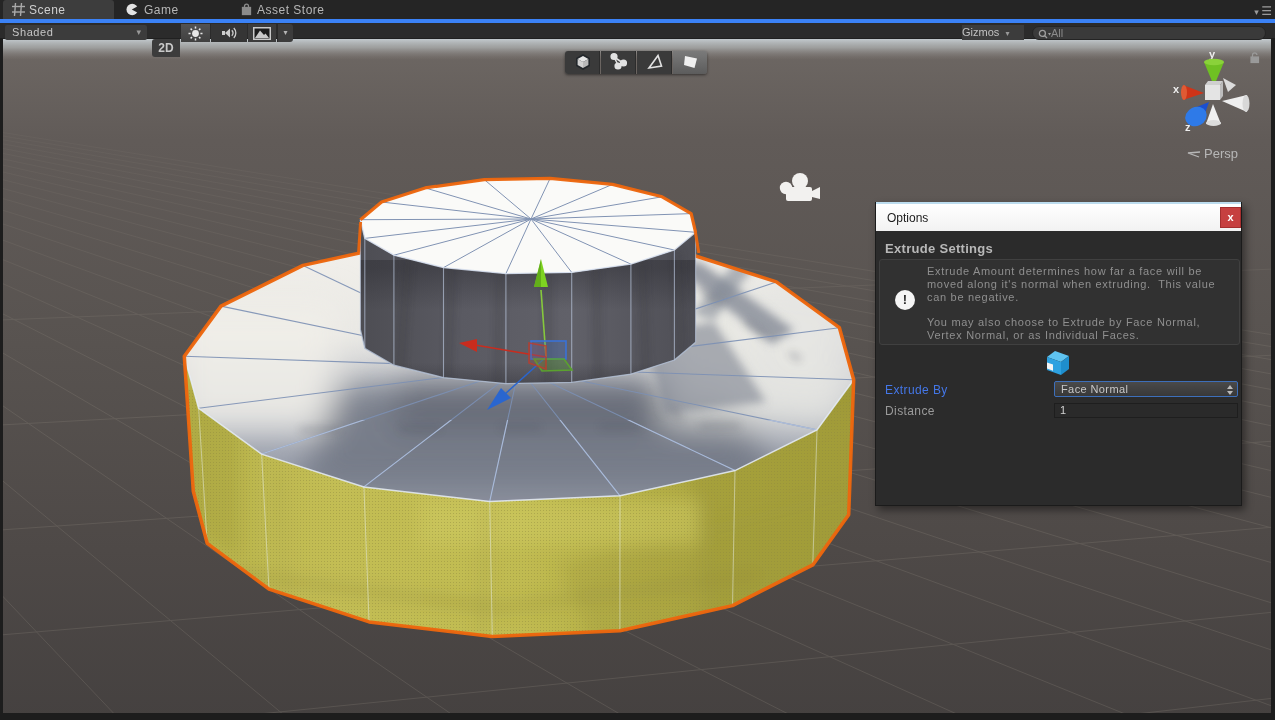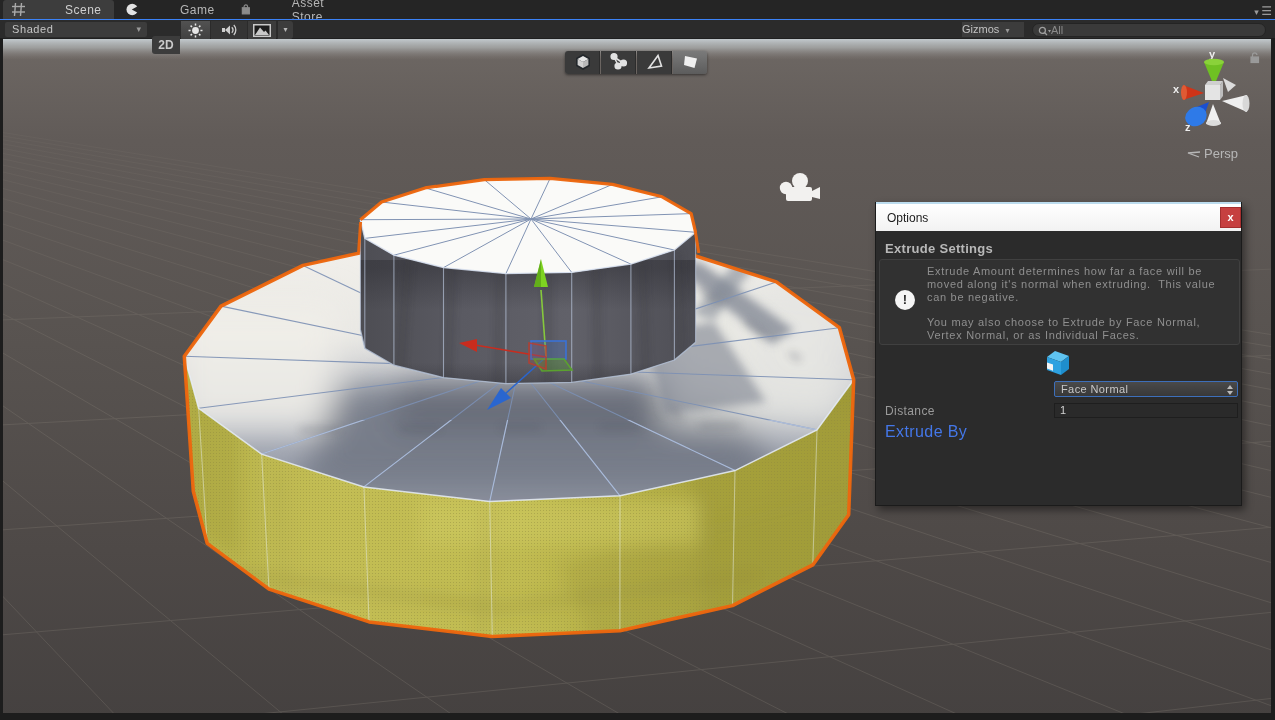--- a/index.html
+++ b/index.html
@@ -1,21 +1,21 @@
 <!DOCTYPE html>
 <html><head><meta charset="utf-8">
 <style>
 * { margin:0; padding:0; box-sizing:border-box; }
 html,body { width:1275px; height:720px; overflow:hidden; background:#191919;
   font-family:"Liberation Sans", sans-serif; }
 #root { position:relative; width:1275px; height:720px; }
 .tabbar { position:absolute; left:0; top:0; width:1275px; height:19px; background:#252525; }
-.tab { position:absolute; top:0; height:19px; display:flex; align-items:center; color:#b6b6b6; font-size:12px; letter-spacing:0.5px;gap:36px; }
+.tab { position:absolute; top:0; height:19px; display:flex; align-items:center; color:#b6b6b6; font-size:12px; letter-spacing:0.5px; }
 .tab.active { background:#3d3d3d; border-radius:3px 3px 0 0; color:#cfcfcf; }
-.toolbar { position:absolute; left:0; top:19px; width:1275px; height:19px; background:#2b2b2b; border-top:1px solid #3b82f6; }
+.toolbar { position:absolute; left:0; top:19px; width:1275px; height:19px; background:#2b2b2b; border-top:4px solid #3b82f6; }
 .scene { position:absolute; left:0; top:38px; width:1275px; height:682px; }
 .shadedbtn { position:absolute; left:5px; top:2px; width:142px; height:15px; background:#3c3c3c; border-radius:2px;
   color:#c6c6c6; font-size:11px; line-height:15px; padding-left:7px; letter-spacing:0.6px; }
 .shadedbtn .arr { position:absolute; right:6px; top:0px; color:#999; font-size:9px; letter-spacing:0; }
 .tbbtn { position:absolute; top:2px; height:15px; background:#3c3c3c; border-radius:2px; color:#c6c6c6;
   font-size:11px; text-align:center; line-height:15px; }
 .gizmos { position:absolute; top:2px; left:962px; width:62px; height:15px; background:#3c3c3c; border-radius:0;
   color:#c2c2c2; font-size:11px; line-height:15px; }
 .search { position:absolute; top:3px; left:1032px; width:234px; height:14px; background:#3a3a3a; border-radius:7px;
   border:1px solid #242424; color:#8a8a8a; font-size:11px; line-height:12px; padding-left:18px; }
@@ -29,21 +29,21 @@
   border-top:2px solid #bcdcee; }
 .opt-title span { position:absolute; left:11px; top:7px; font-size:12px; color:#1c1c1c; }
 .opt-x { position:absolute; right:0px; top:3px; width:21px; height:21px; background:#c64040; border:1px solid #a52f2f;
   color:#fff; font-size:11px; font-weight:bold; text-align:center; line-height:19px; }
 .opt-h { position:absolute; left:9px; top:39px; font-size:13px; font-weight:bold; color:#b8b8b8; letter-spacing:0.3px; }
 .infobox { position:absolute; left:3px; top:57px; width:361px; height:86px; background:#313131;
   border:1px solid #404040; border-radius:3px; }
 .infotxt { position:absolute; left:47px; top:5px; width:310px; font-size:11px; line-height:12.8px; color:#8f8f8f; letter-spacing:0.7px; }
 .infoico { position:absolute; left:15px; top:30px; width:20px; height:20px; background:#f4f4f4; border-radius:50%;
   color:#2b2b2b; font-weight:bold; text-align:center; line-height:20px; font-size:13px; }
-.lbl-blue { position:absolute; left:9px; top:181px; font-size:16px; color:#4477e8; letter-spacing:0.4px;margin-top:40px; }
+.lbl-blue { position:absolute; left:9px; top:181px; font-size:12px; color:#4477e8; letter-spacing:0.4px; }
 .lbl-dist { position:absolute; left:9px; top:202px; font-size:12px; color:#9a9a9a; letter-spacing:0.4px; }
 .dropdown { position:absolute; left:178px; top:179px; width:184px; height:16px;
   background:linear-gradient(#4a4a4a,#383838); border:1px solid #3d6fba; border-radius:2px; color:#cccccc;
   font-size:11px; font-weight:normal; letter-spacing:0.4px; line-height:14px; padding-left:6px; color:#c8c8c8; }
 .numfield { position:absolute; left:178px; top:201px; width:184px; height:15px; background:#2a2a2a;
   border:1px solid #1e1e1e; color:#d2d2d2; font-size:11px; line-height:13px; padding-left:5px; }
 .extrudebtn { position:absolute; left:7px; top:282px; width:353px; height:19px;
   background:linear-gradient(#525252,#3e3e3e); border:1px solid #282828; border-radius:3px;
   color:#dcdcdc; font-size:12px; text-align:center; line-height:17px; letter-spacing:0.7px; }
 </style></head>

